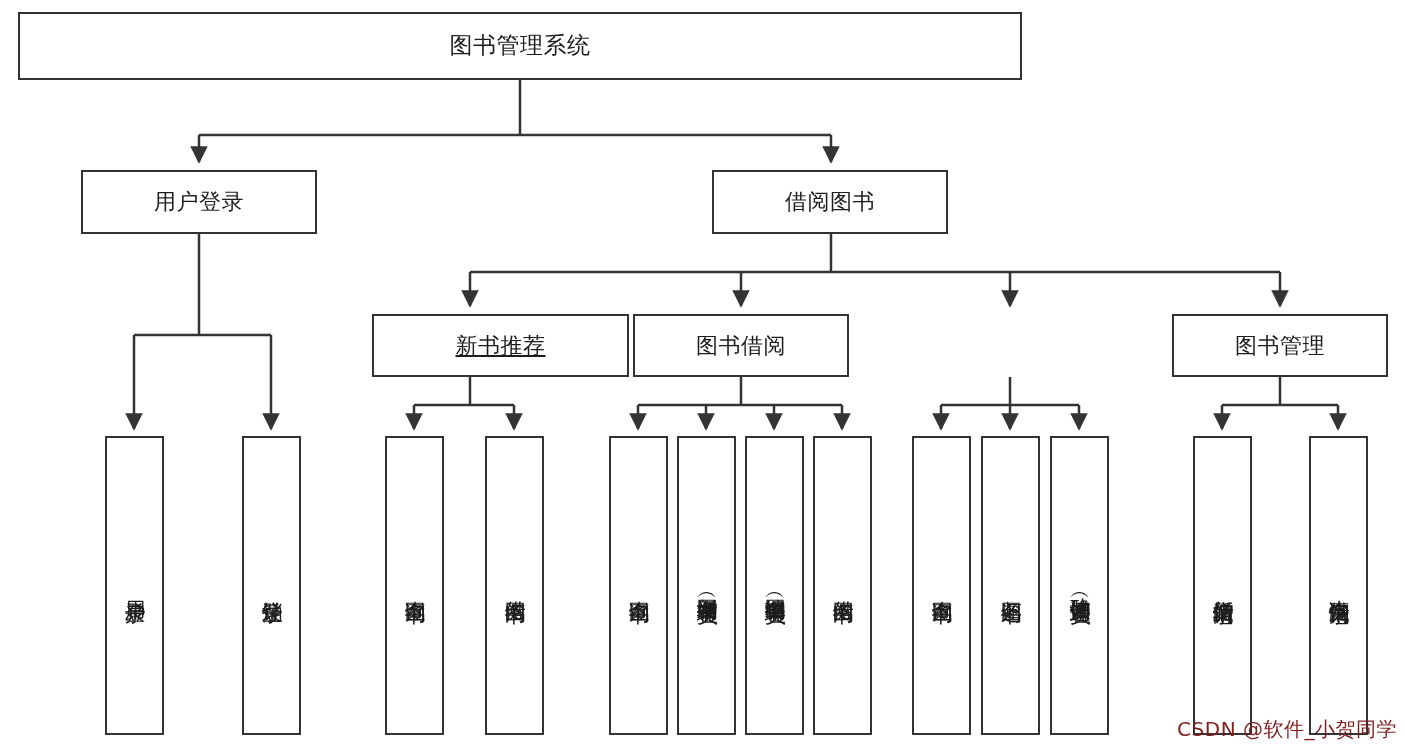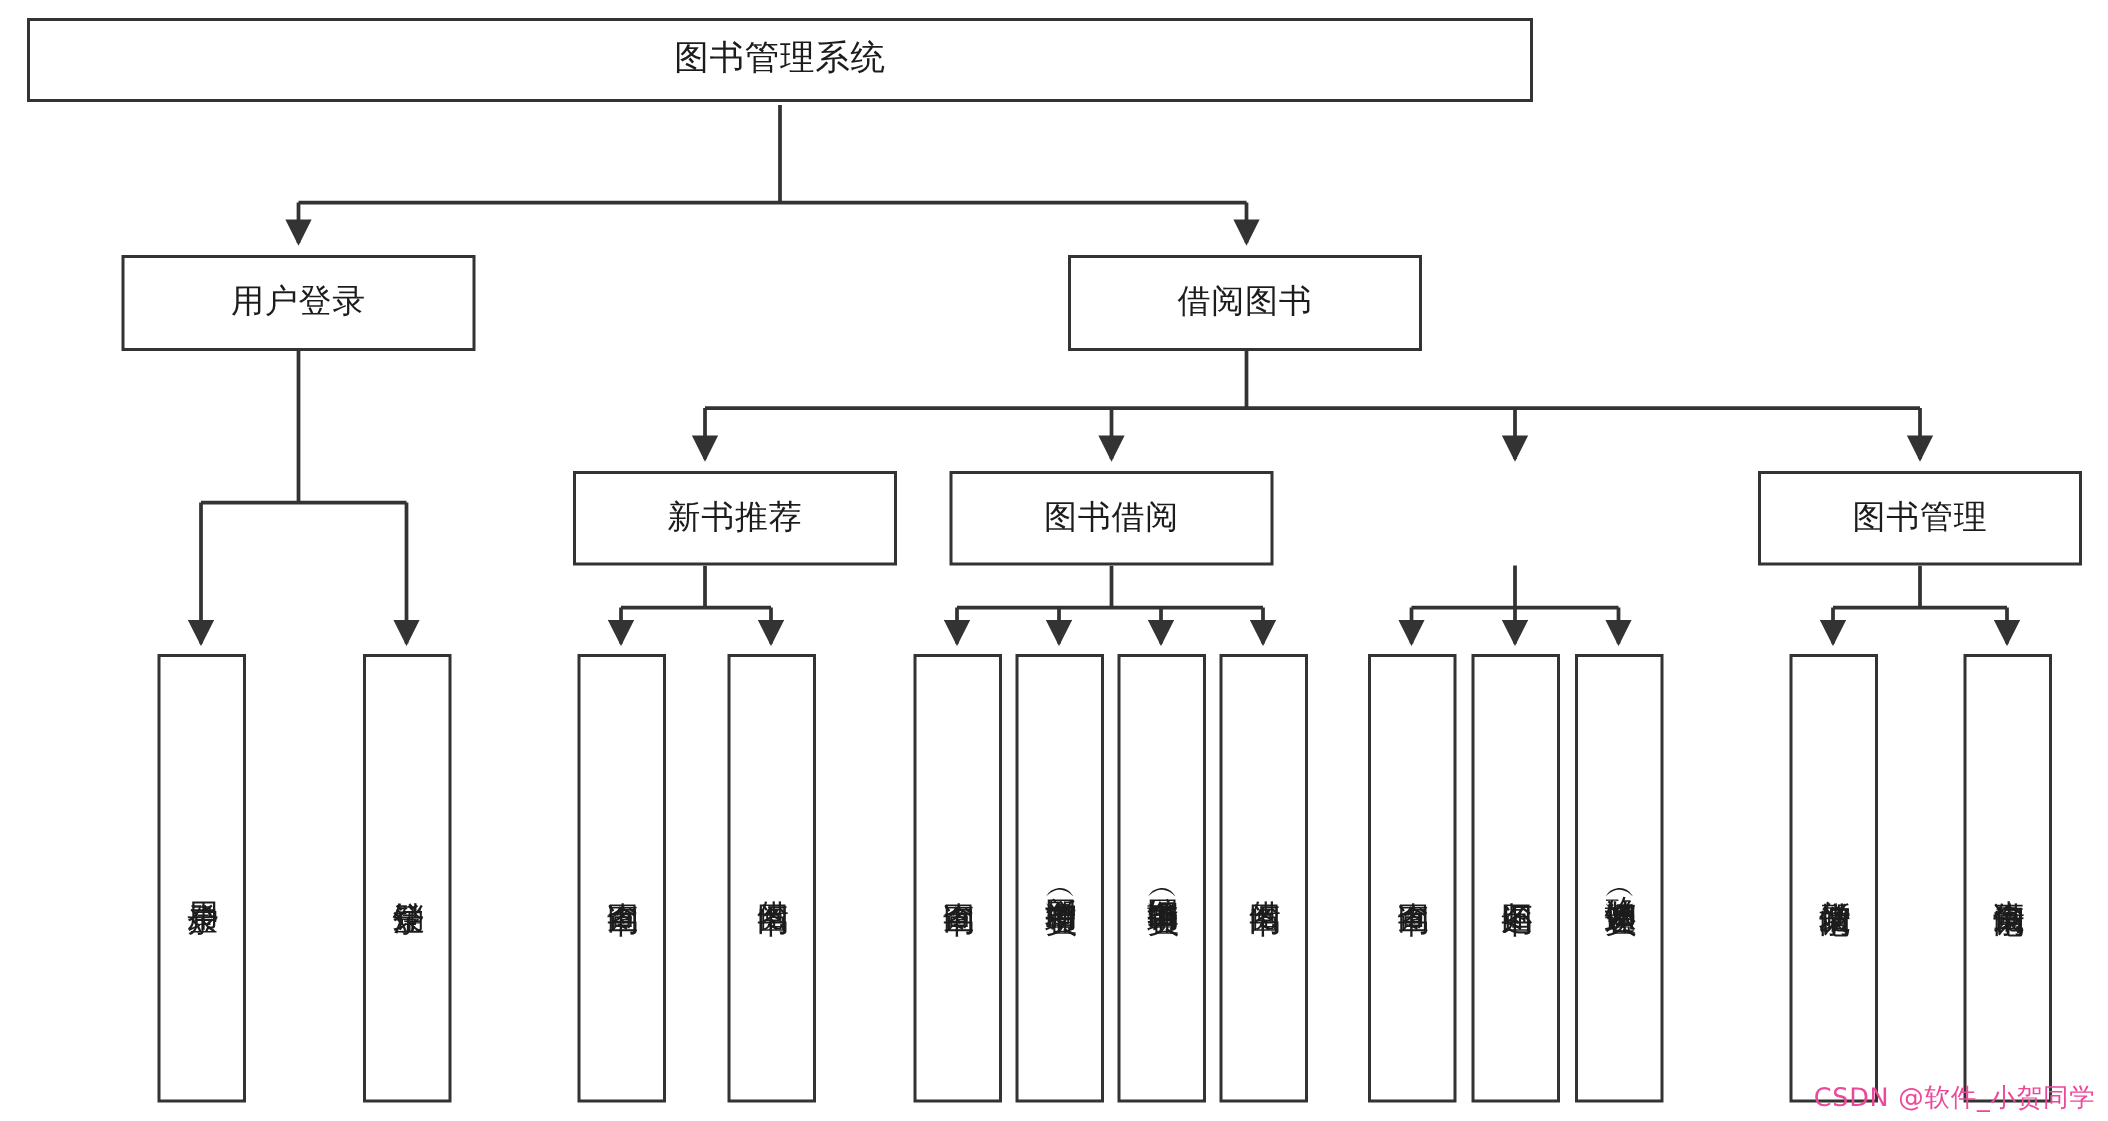--- a/index.html
+++ b/index.html
@@ -61,22 +61,22 @@
     text-orientation: upright;
     font-size: 21px;
     line-height: 1.12;
     letter-spacing: 1px;
     white-space: nowrap;
   }
   #watermark {
     position: absolute;
     right: 8px;
     bottom: 4px;
-    font-size: 17px;
-    color: #ec4899;
+    font-size: 20px;
+    color: #7f1d1d;
     white-space: nowrap;
     letter-spacing: 0.5px;
   }
 </style>
 </head>
 <body>
 
 <div id="canvas">
 
   <svg class="wires" viewBox="0 0 1405 747" xmlns="http://www.w3.org/2000/svg">
@@ -122,33 +122,33 @@
       <path d="M 1010 405 L 1010 429" marker-end="url(#arrow)"></path>
       <path d="M 1079 405 L 1079 429" marker-end="url(#arrow)"></path>
 
       <path d="M 1280 377 L 1280 405"></path>
       <path d="M 1222 405 L 1338 405"></path>
       <path d="M 1222 405 L 1222 429" marker-end="url(#arrow)"></path>
       <path d="M 1338 405 L 1338 429" marker-end="url(#arrow)"></path>
     </g>
   </svg>
 
-  <div class="node h root" style="left:18px; top:12px; width:1004px; height:56px;">
+  <div class="node h root" style="left:18px; top:12px; width:1004px; height:68px;">
     <span class="label">图书管理系统</span>
   </div>
 
   <div class="node h" style="left:81px; top:170px; width:236px; height:64px;">
     <span class="label">用户登录</span>
   </div>
 
   <div class="node h" style="left:712px; top:170px; width:236px; height:64px;">
     <span class="label">借阅图书</span>
   </div>
 
-  <div class="node h" style="left:382px; top:314px; width:216px; height:63px;">
+  <div class="node h" style="left:372px; top:314px; width:257px; height:63px;text-decoration:underline;">
     <span class="label">新书推荐</span>
   </div>
 
   <div class="node h" style="left:633px; top:314px; width:216px; height:63px;">
     <span class="label">图书借阅</span>
   </div>
 
 
   <div class="node h" style="left:1172px; top:314px; width:216px; height:63px;">
     <span class="label">图书管理</span>

